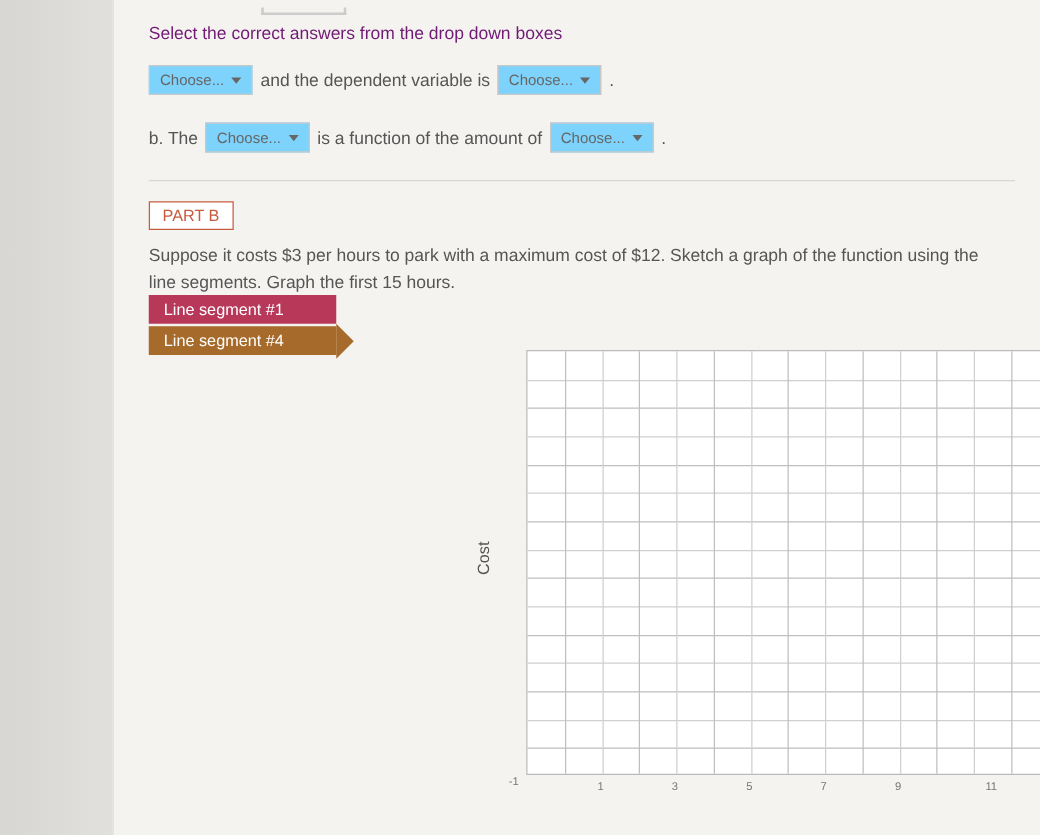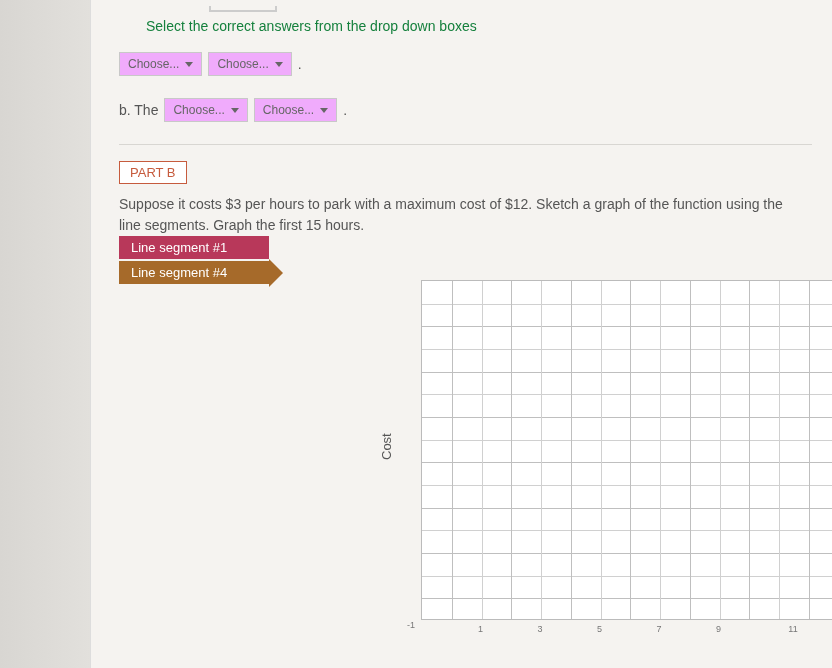--- a/index.html
+++ b/index.html
@@ -14,28 +14,28 @@
     font-size: 14px;
   }
   .page {
     background: #f5f3f0;
     margin: 0 0 0 90px;
     padding: 18px 20px 0 28px;
     min-height: 668px;
     border-left: 1px solid #ddd;
     position: relative;
   }
-  .instr { color: #15803d; margin-bottom: 18px; margin-left: 27px; }
+  .instr { color: #701a75; margin-bottom: 18px; }
   .qline { color: #555; margin-bottom: 22px; display: flex; align-items: center; flex-wrap: wrap; gap: 6px; }
   .dropdown {
     display: inline-flex;
     align-items: center;
     gap: 6px;
     border: 1px solid #c8c8c8;
-    background: #f0abfc;
+    background: #7dd3fc;
     padding: 4px 8px;
     font-size: 12px;
     color: #666;
     cursor: pointer;
   }
   .caret {
     width: 0; height: 0;
     border-left: 4px solid transparent;
     border-right: 4px solid transparent;
     border-top: 5px solid #666;
@@ -152,33 +152,35 @@
 <div class="page">
   <div class="topcut"></div>
 
   <p class="instr">Select the correct answers  from the drop down boxes</p>
 
   <div class="qline">
     <span class="dropdown">
       <span>Choose...</span>
       <span class="caret"></span>
     </span>
+    <span>and the dependent variable is</span>
     <span class="dropdown">
       <span>Choose...</span>
       <span class="caret"></span>
     </span>
     <span>.</span>
   </div>
 
   <div class="qline">
     <span>b. The</span>
     <span class="dropdown">
       <span>Choose...</span>
       <span class="caret"></span>
     </span>
+    <span>is a function of the amount of</span>
     <span class="dropdown">
       <span>Choose...</span>
       <span class="caret"></span>
     </span>
     <span>.</span>
   </div>
 
   <hr class="divider">
 
   <div class="part-badge">PART B</div>

